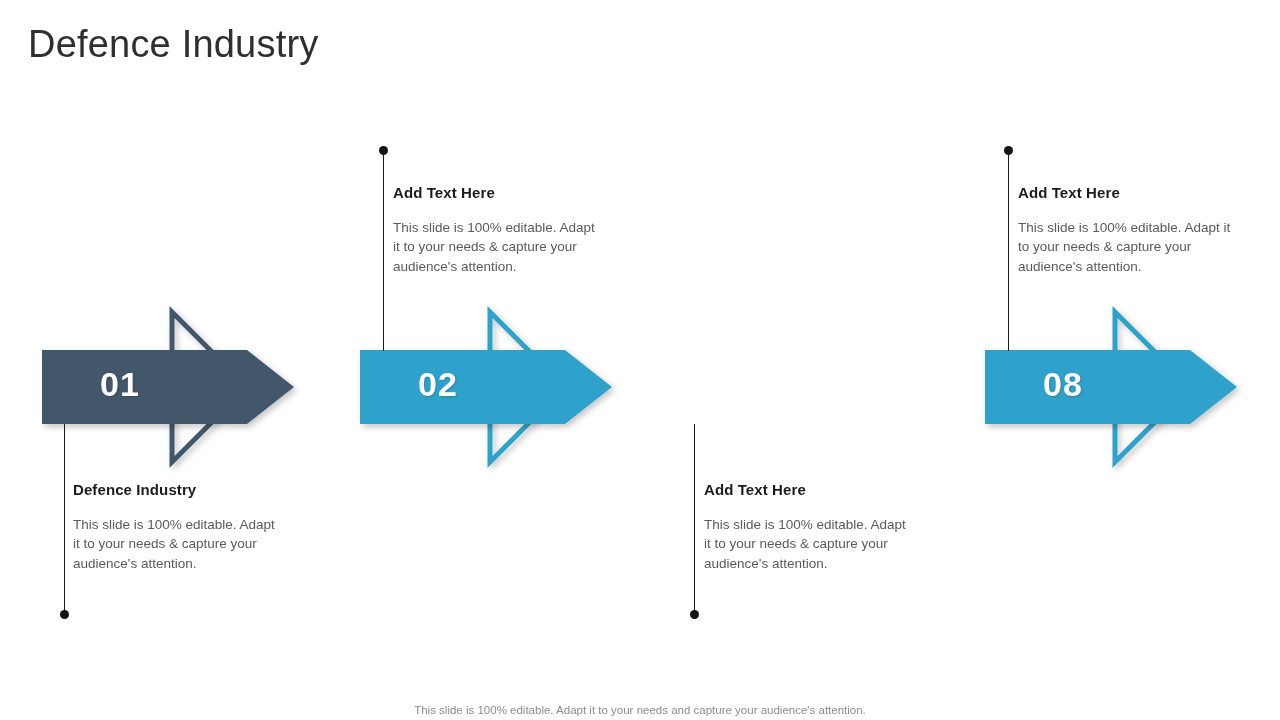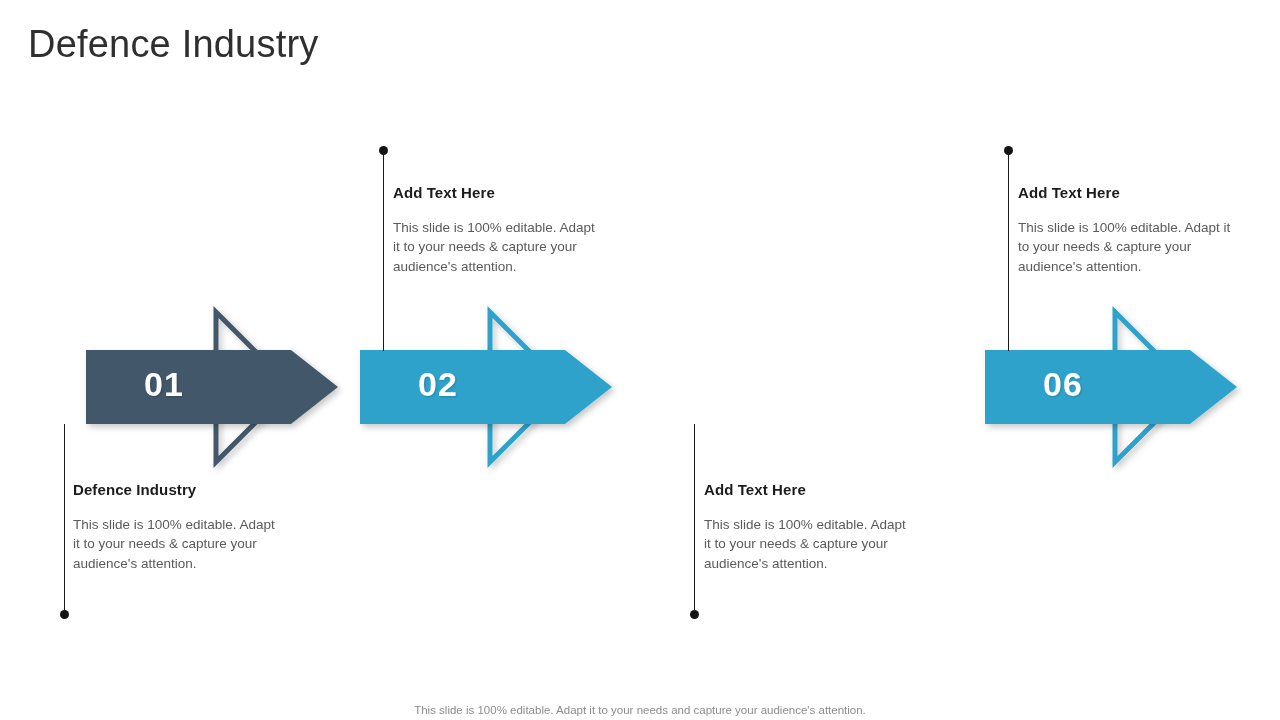--- a/index.html
+++ b/index.html
@@ -115,21 +115,21 @@
     line-height: 16px;
   }
 </style>
 </head>
 <body>
 
 <div class="slide">
 
   <div class="slide-title">Defence Industry</div>
 
-  <div class="arrow-group" style="left:42px;margin-left:44px;">
+  <div class="arrow-group" style="left:42px;">
     <svg class="arrow-svg" viewBox="0 0 300 175">
       <defs>
         <filter id="sh1" x="-30%" y="-30%" width="180%" height="180%">
           <feDropShadow dx="3" dy="3" stdDeviation="3" flood-color="#000000" flood-opacity="0.22"></feDropShadow>
         </filter>
       </defs>
       <polygon points="130,12 130,162 205,87" fill="none" stroke="#42596b" stroke-width="5" filter="url(#sh1)"></polygon>
       <polygon points="0,50 205,50 252,87 205,124 0,124" fill="#42596b" filter="url(#sh1)"></polygon>
     </svg>
     <div class="arrow-number">01</div>
@@ -170,21 +170,21 @@
   <div class="arrow-group" style="left:985px;">
     <svg class="arrow-svg" viewBox="0 0 300 175">
       <defs>
         <filter id="sh4" x="-30%" y="-30%" width="180%" height="180%">
           <feDropShadow dx="3" dy="3" stdDeviation="3" flood-color="#000000" flood-opacity="0.22"></feDropShadow>
         </filter>
       </defs>
       <polygon points="130,12 130,162 205,87" fill="none" stroke="#2fa2ca" stroke-width="5" filter="url(#sh4)"></polygon>
       <polygon points="0,50 205,50 252,87 205,124 0,124" fill="#2fa2ca" filter="url(#sh4)"></polygon>
     </svg>
-    <div class="arrow-number">06</div>
+    <div class="arrow-number">08</div>
   </div>
   <div class="connector" style="left:1008px; top:151px; height:200px;"></div>
   <div class="connector-dot" style="left:1004px; top:146px;"></div>
   <div class="text-block wide" style="left:1018px; top:183px;">
     <p class="block-heading">Add Text Here</p>
     <p class="block-body">This slide is 100% editable. Adapt it to your needs &amp; capture your audience's attention.</p>
   </div>
 
   <div class="footer-note">This slide is 100% editable. Adapt it to your needs and capture your audience's attention.</div>
 

